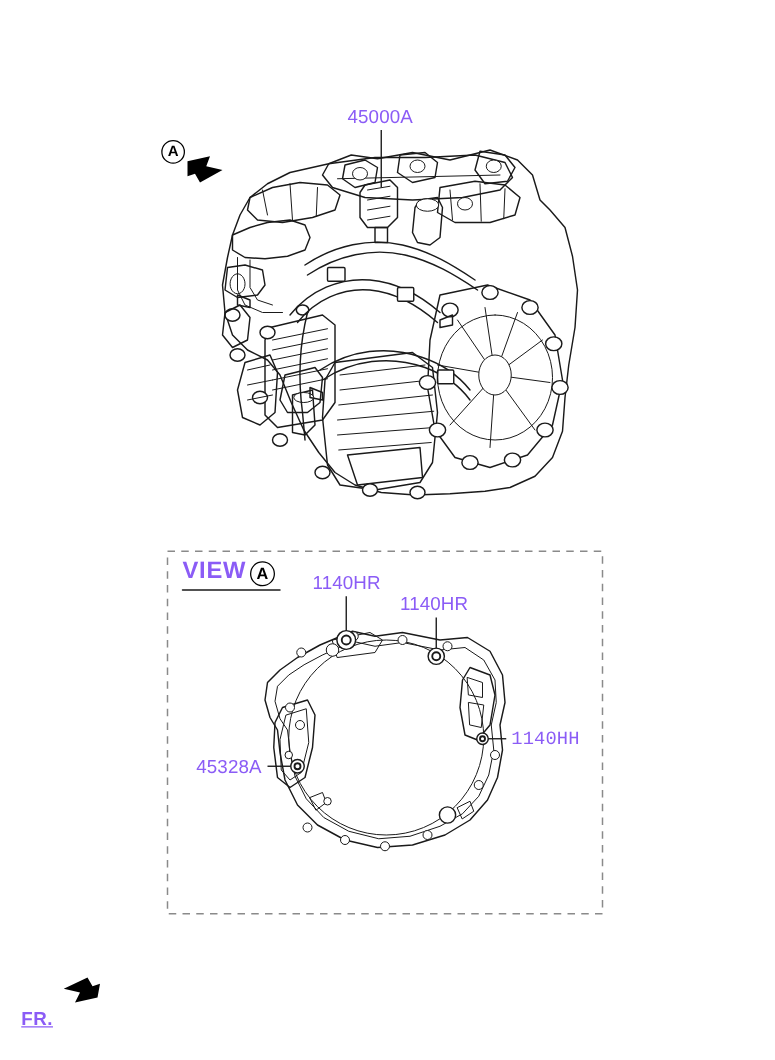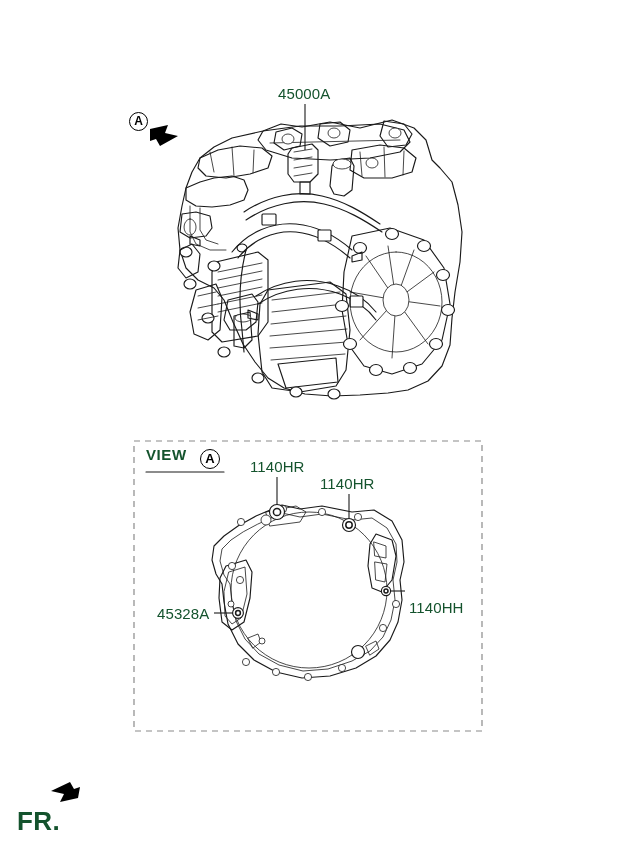--- a/index.html
+++ b/index.html
@@ -17,32 +17,32 @@
   #sheet {
     position: absolute;
     left: 0; top: 0;
     width: 620px;
     height: 848px;
   }
   .lbl {
     position: absolute;
     font-family: "Liberation Sans", sans-serif;
     font-size: 15px;
-    color: #14532d;
+    color: #8b5cf6;
     letter-spacing: 0.1px;
     white-space: nowrap;
     line-height: 1;
   }
   .lbl-45000a { left: 278px; top: 86px; }
-  .lbl-viewa  { left: 146px; top: 447px; font-size: 15px; font-weight: bold; letter-spacing: 0.6px;}
+  .lbl-viewa  { left: 146px; top: 447px; font-size: 19px; font-weight: bold; letter-spacing: 0.6px;}
   .lbl-hr1    { left: 250px; top: 459px; }
   .lbl-hr2    { left: 320px; top: 476px; }
-  .lbl-hh     { left: 409px; top: 600px; }
+  .lbl-hh     { left: 409px; top: 584px; font-family: Liberation Mono, monospace; }
   .lbl-45328a { left: 157px; top: 606px; text-align: center; }
-  .lbl-fr     { left: 17px;  top: 808px; font-size: 26px; font-weight: bold; letter-spacing: 0.4px;}
+  .lbl-fr     { left: 17px;  top: 808px; font-size: 15px; font-weight: bold; letter-spacing: 0.4px; text-decoration: underline;}
   .circA {
     position: absolute;
     width: 17px; height: 17px;
     border: 1.4px solid #000;
     border-radius: 50%;
     font-size: 12px;
     font-weight: bold;
     text-align: center;
     line-height: 17px;
     font-family: "Liberation Sans", sans-serif;

